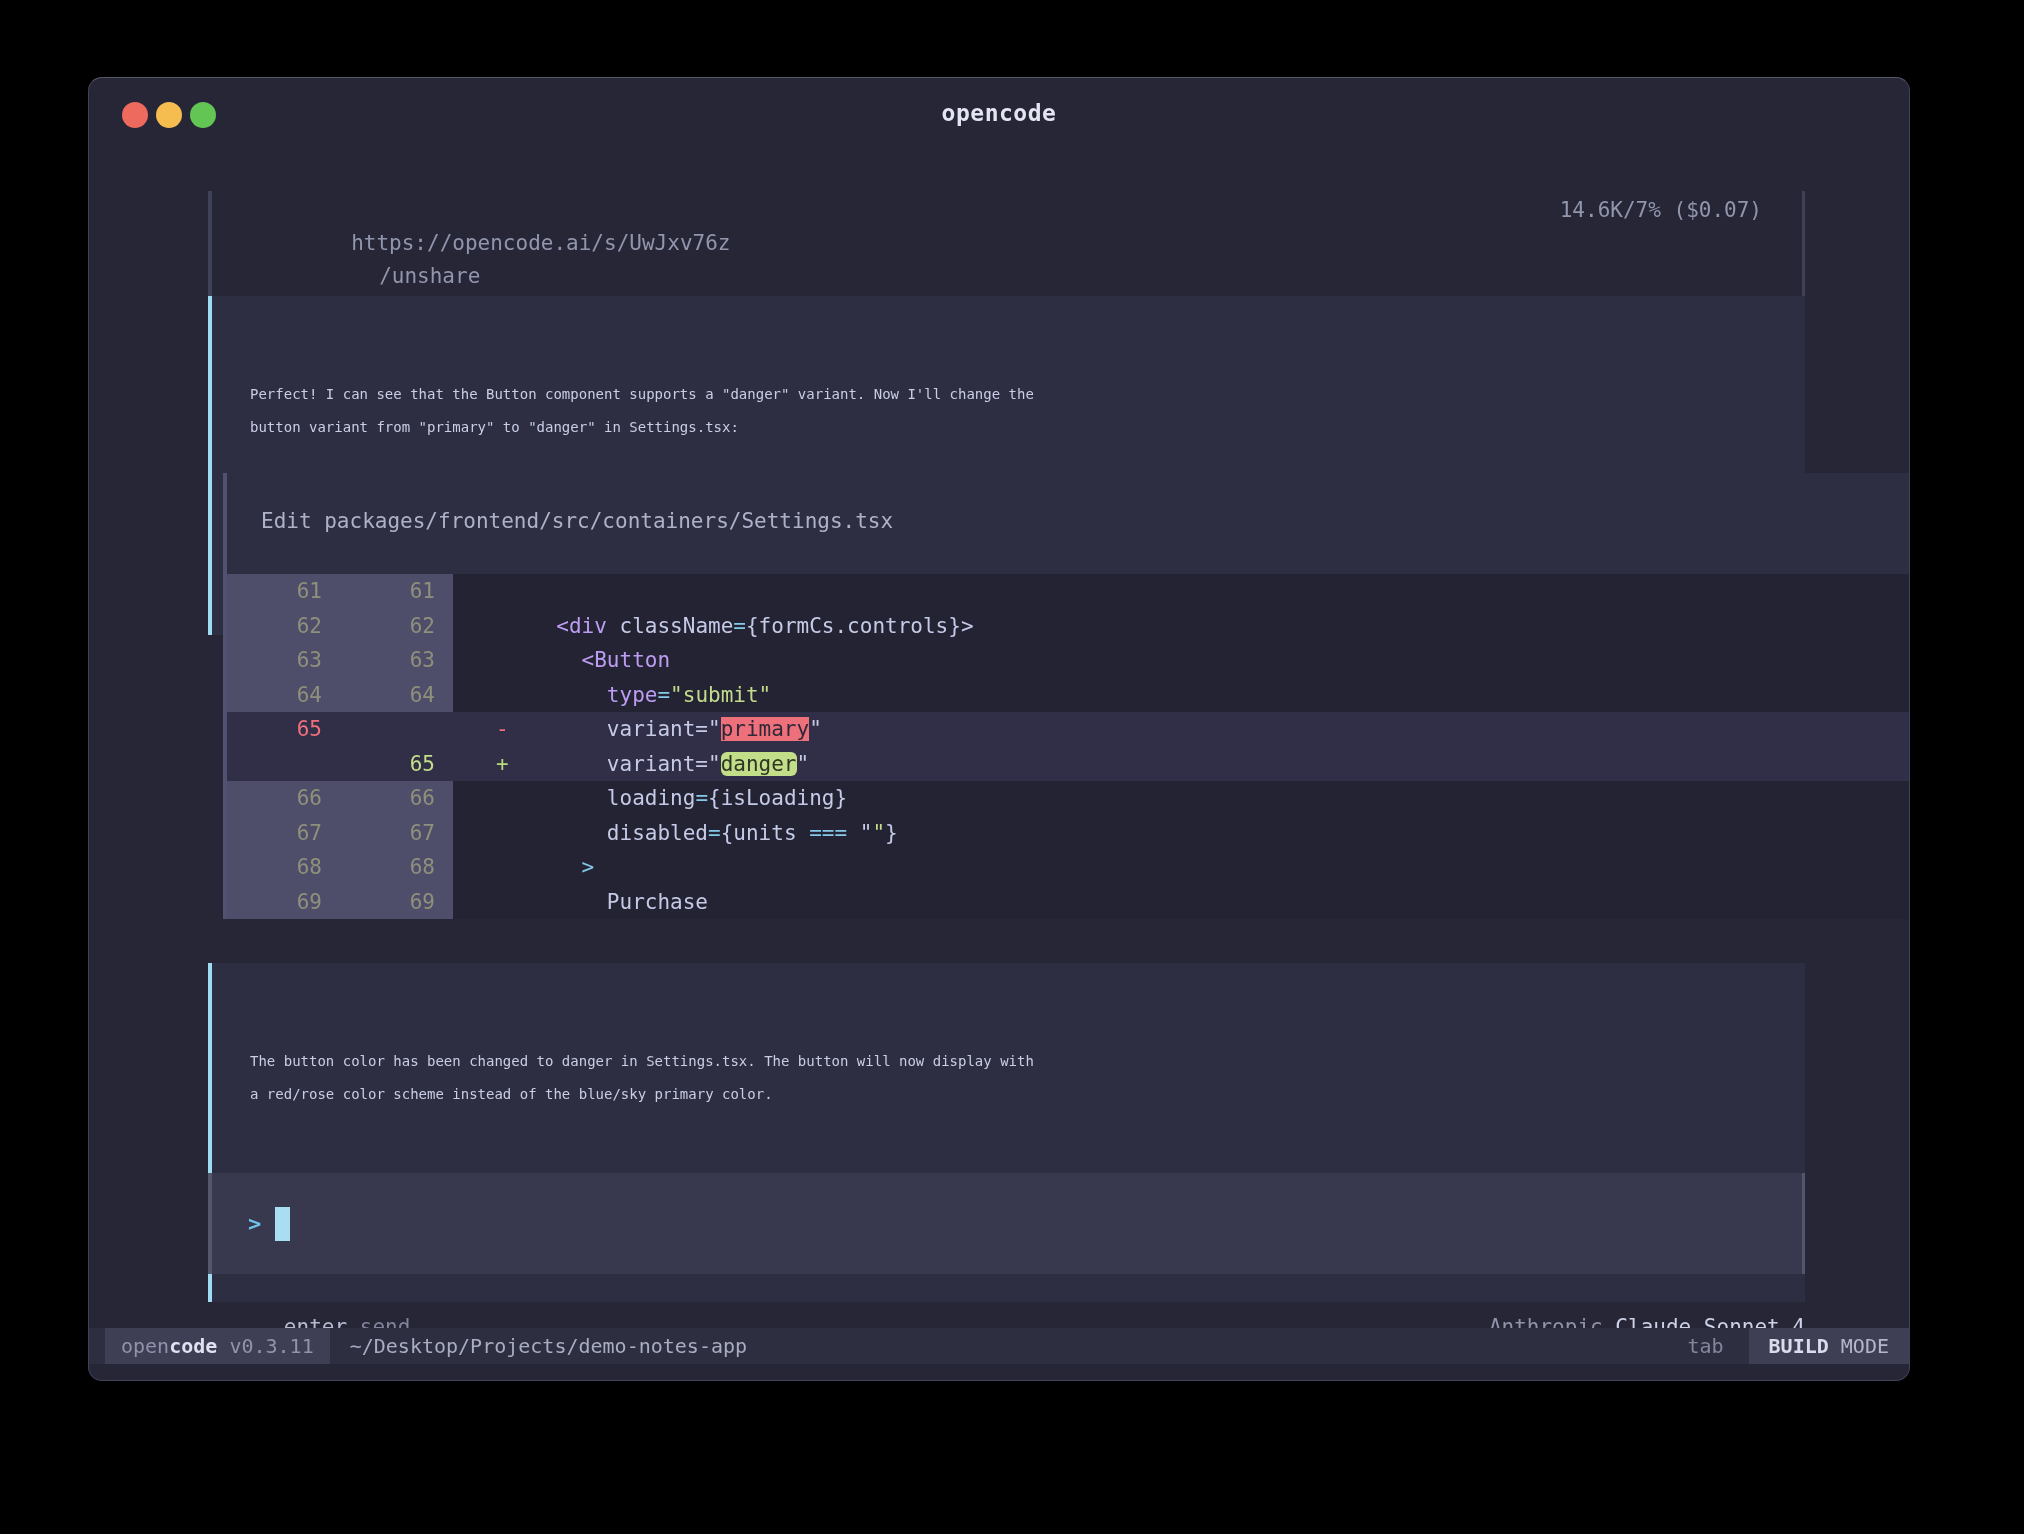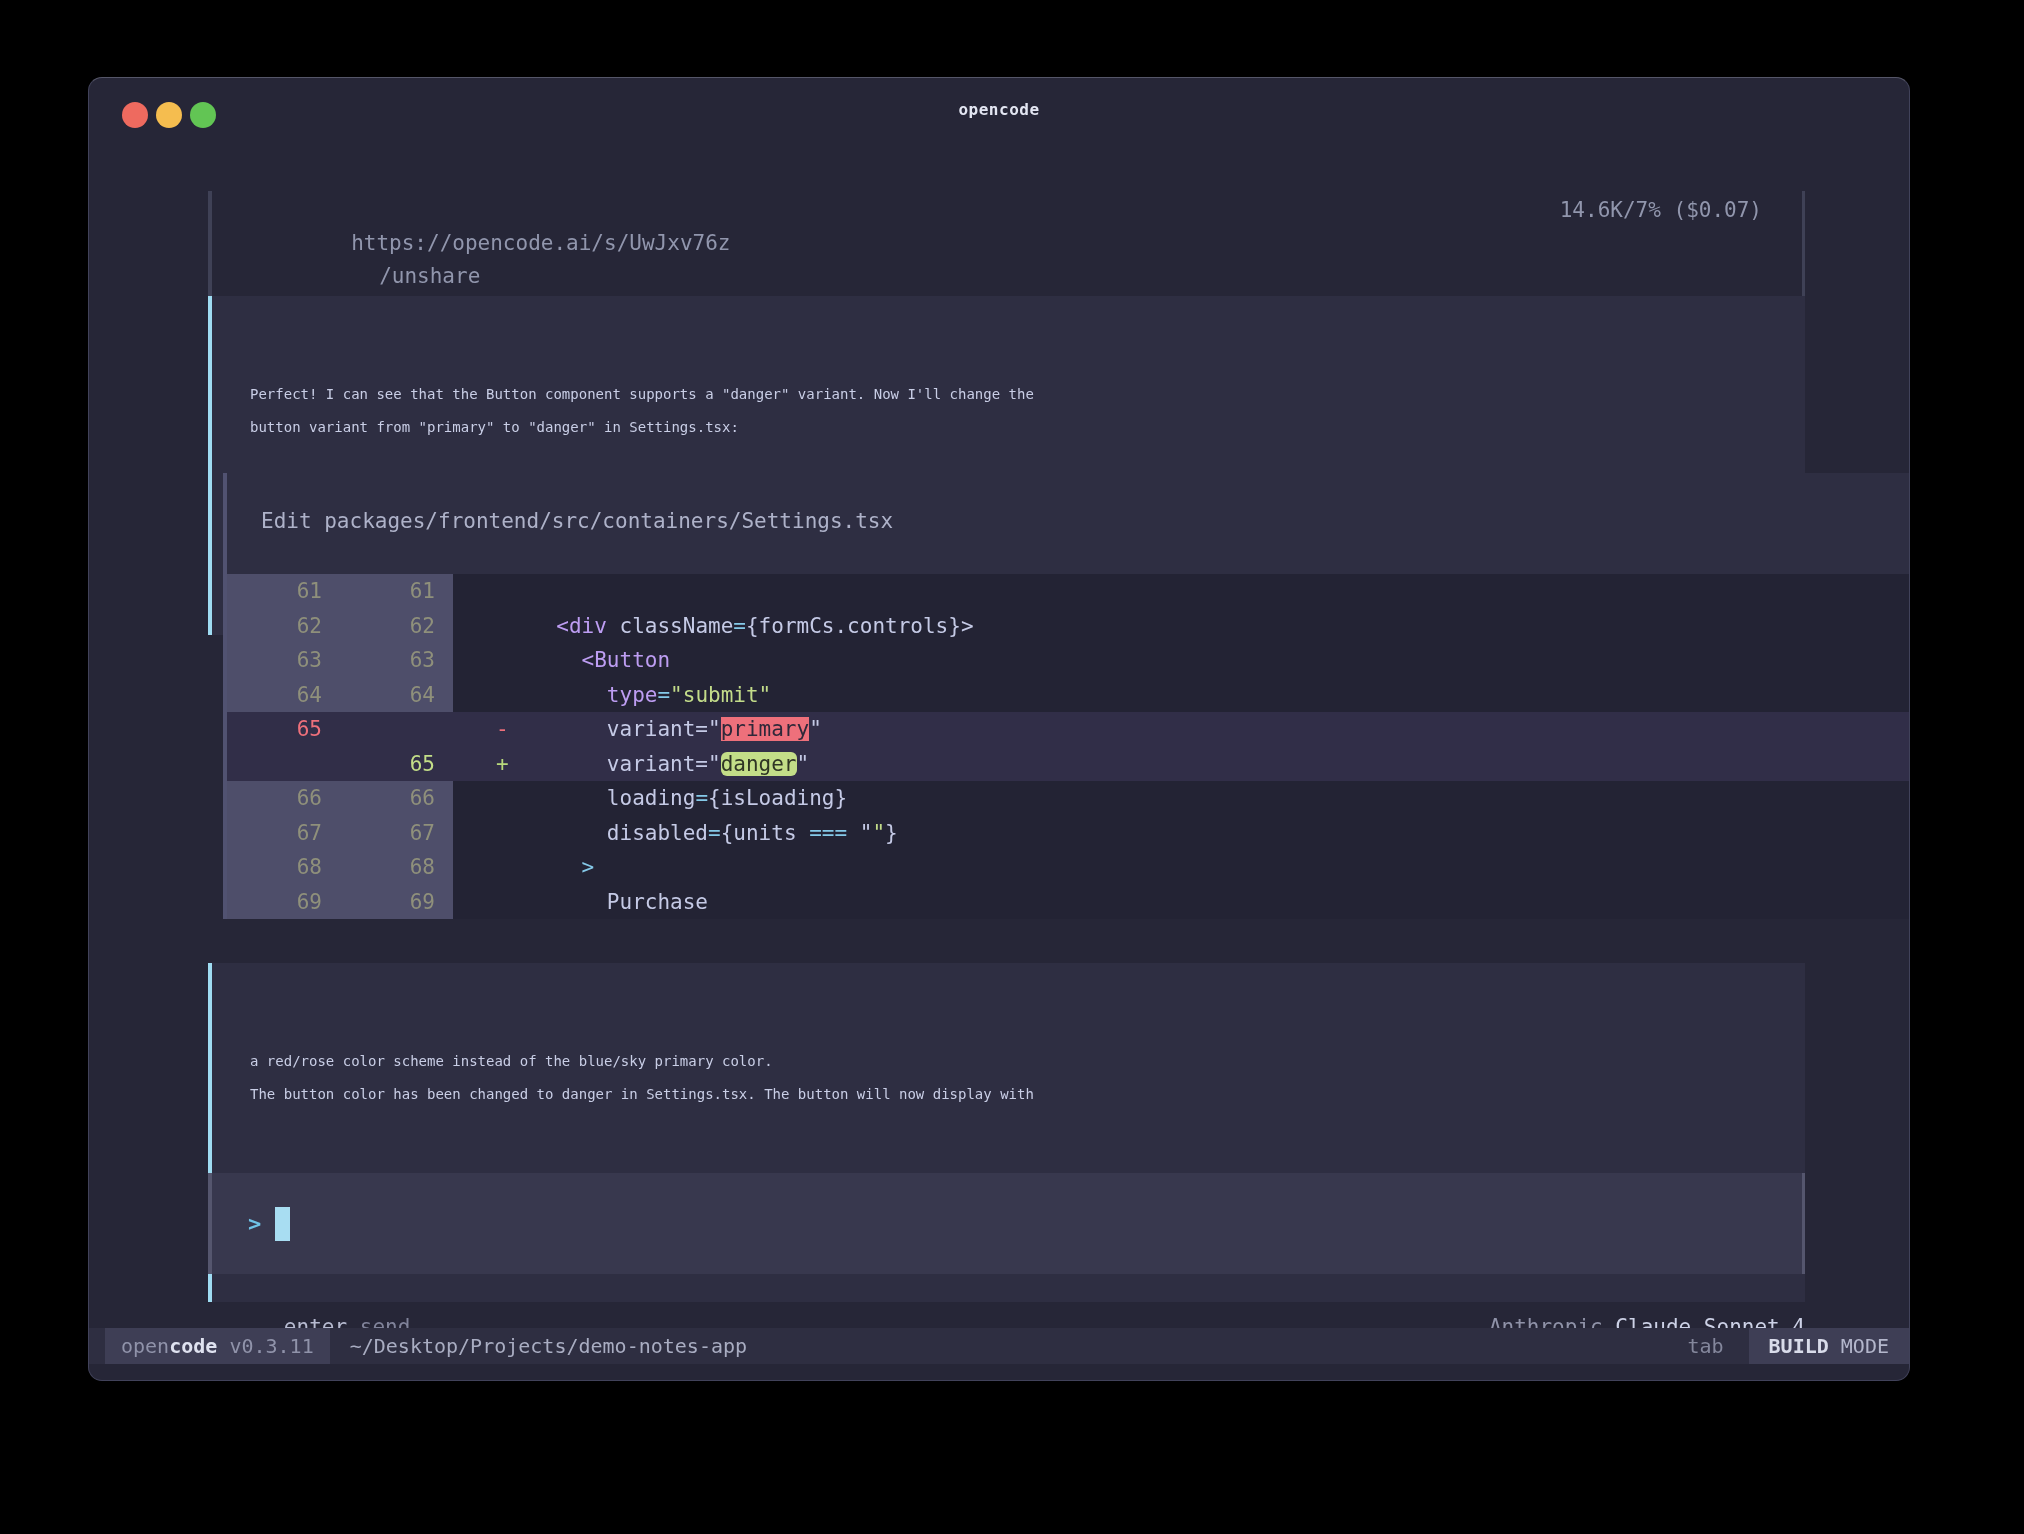--- a/index.html
+++ b/index.html
@@ -10,21 +10,21 @@
     position:absolute;left:88px;top:77px;width:1822px;height:1304px;
     background:#262637;border-radius:14px;border:1px solid #41425a;
     border-top-color:#555668;overflow:hidden;
   }
 
   
   .titlebar{position:absolute;left:0;top:0;width:100%;height:68px;}
   .lights{position:absolute;left:33px;top:24px;display:flex;gap:8px;}
   .light{width:26px;height:26px;border-radius:50%;}
   .window-title{position:absolute;left:0;top:22px;width:100%;text-align:center;
-    font-size:16px;font-weight:bold;color:#e3e6f2;letter-spacing:0.5px;}
+    font-size:23px;font-weight:bold;color:#e3e6f2;letter-spacing:0.5px;}
 
   
   .header{position:absolute;left:119px;top:113px;width:1597px;
     border-left:4px solid #3f4156;border-right:3px solid #3f4156;
     padding:3px 40px 3px 38px;font-size:21px;line-height:33px;}
   .header-row{display:flex;justify-content:space-between;white-space:pre;}
   .header-title{color:#dfe3f2;font-weight:bold;}
   .header-url{color:#9196ad;}
   .header-unshare{color:#9196ad;margin-left:28px;}
   .header-stats{color:#9196ad;}
@@ -127,21 +127,21 @@
         <div class="diff-row del"><span class="gut gut-old">65</span><span class="gut gut-new"></span><span class="rest"><span class="marker m-del">-</span><span class="code"><span class="c-plain">      variant="</span><span class="c-delhl">primary</span><span class="c-plain">"</span></span></span></div>
         <div class="diff-row add"><span class="gut gut-old"></span><span class="gut gut-new">65</span><span class="rest"><span class="marker m-add">+</span><span class="code"><span class="c-plain">      variant="</span><span class="c-addhl">danger</span><span class="c-plain">"</span></span></span></div>
         <div class="diff-row context"><span class="gut gut-old">66</span><span class="gut gut-new">66</span><span class="rest"><span class="marker"></span><span class="code"><span class="c-plain">      </span><span class="c-plain">loading</span><span class="c-cyan">=</span><span class="c-plain">{isLoading}</span></span></span></div>
         <div class="diff-row context"><span class="gut gut-old">67</span><span class="gut gut-new">67</span><span class="rest"><span class="marker"></span><span class="code"><span class="c-plain">      </span><span class="c-plain">disabled</span><span class="c-cyan">=</span><span class="c-plain">{units </span><span class="c-cyan">===</span><span class="c-plain"> </span><span class="c-plain">"</span><span class="c-green">"</span><span class="c-plain">}</span></span></span></div>
         <div class="diff-row context"><span class="gut gut-old">68</span><span class="gut gut-new">68</span><span class="rest"><span class="marker"></span><span class="code"><span class="c-plain">    </span><span class="c-cyan">&gt;</span></span></span></div>
         <div class="diff-row context"><span class="gut gut-old">69</span><span class="gut gut-new">69</span><span class="rest"><span class="marker"></span><span class="code"><span class="c-plain">      </span><span class="c-plain">Purchase</span></span></span></div>
       </div>
   </div>
 
   <div class="msg msg-2">
-    <div><div>a red/rose color scheme instead of the blue/sky primary color.</div><div>The button color has been changed to danger in Settings.tsx. The button will now display with</div></div>
+    <div><div>The button color has been changed to danger in Settings.tsx. The button will now display with</div><div>a red/rose color scheme instead of the blue/sky primary color.</div></div>
     <div class="msg-meta">claude-sonnet-4-20250514 (06:27 PM)</div>
   </div>
 
   <div class="inputbox">
     <span class="prompt-symbol">&gt;</span>
     <span class="cursor"></span>
   </div>
 
   <div class="hints">
     <span>

